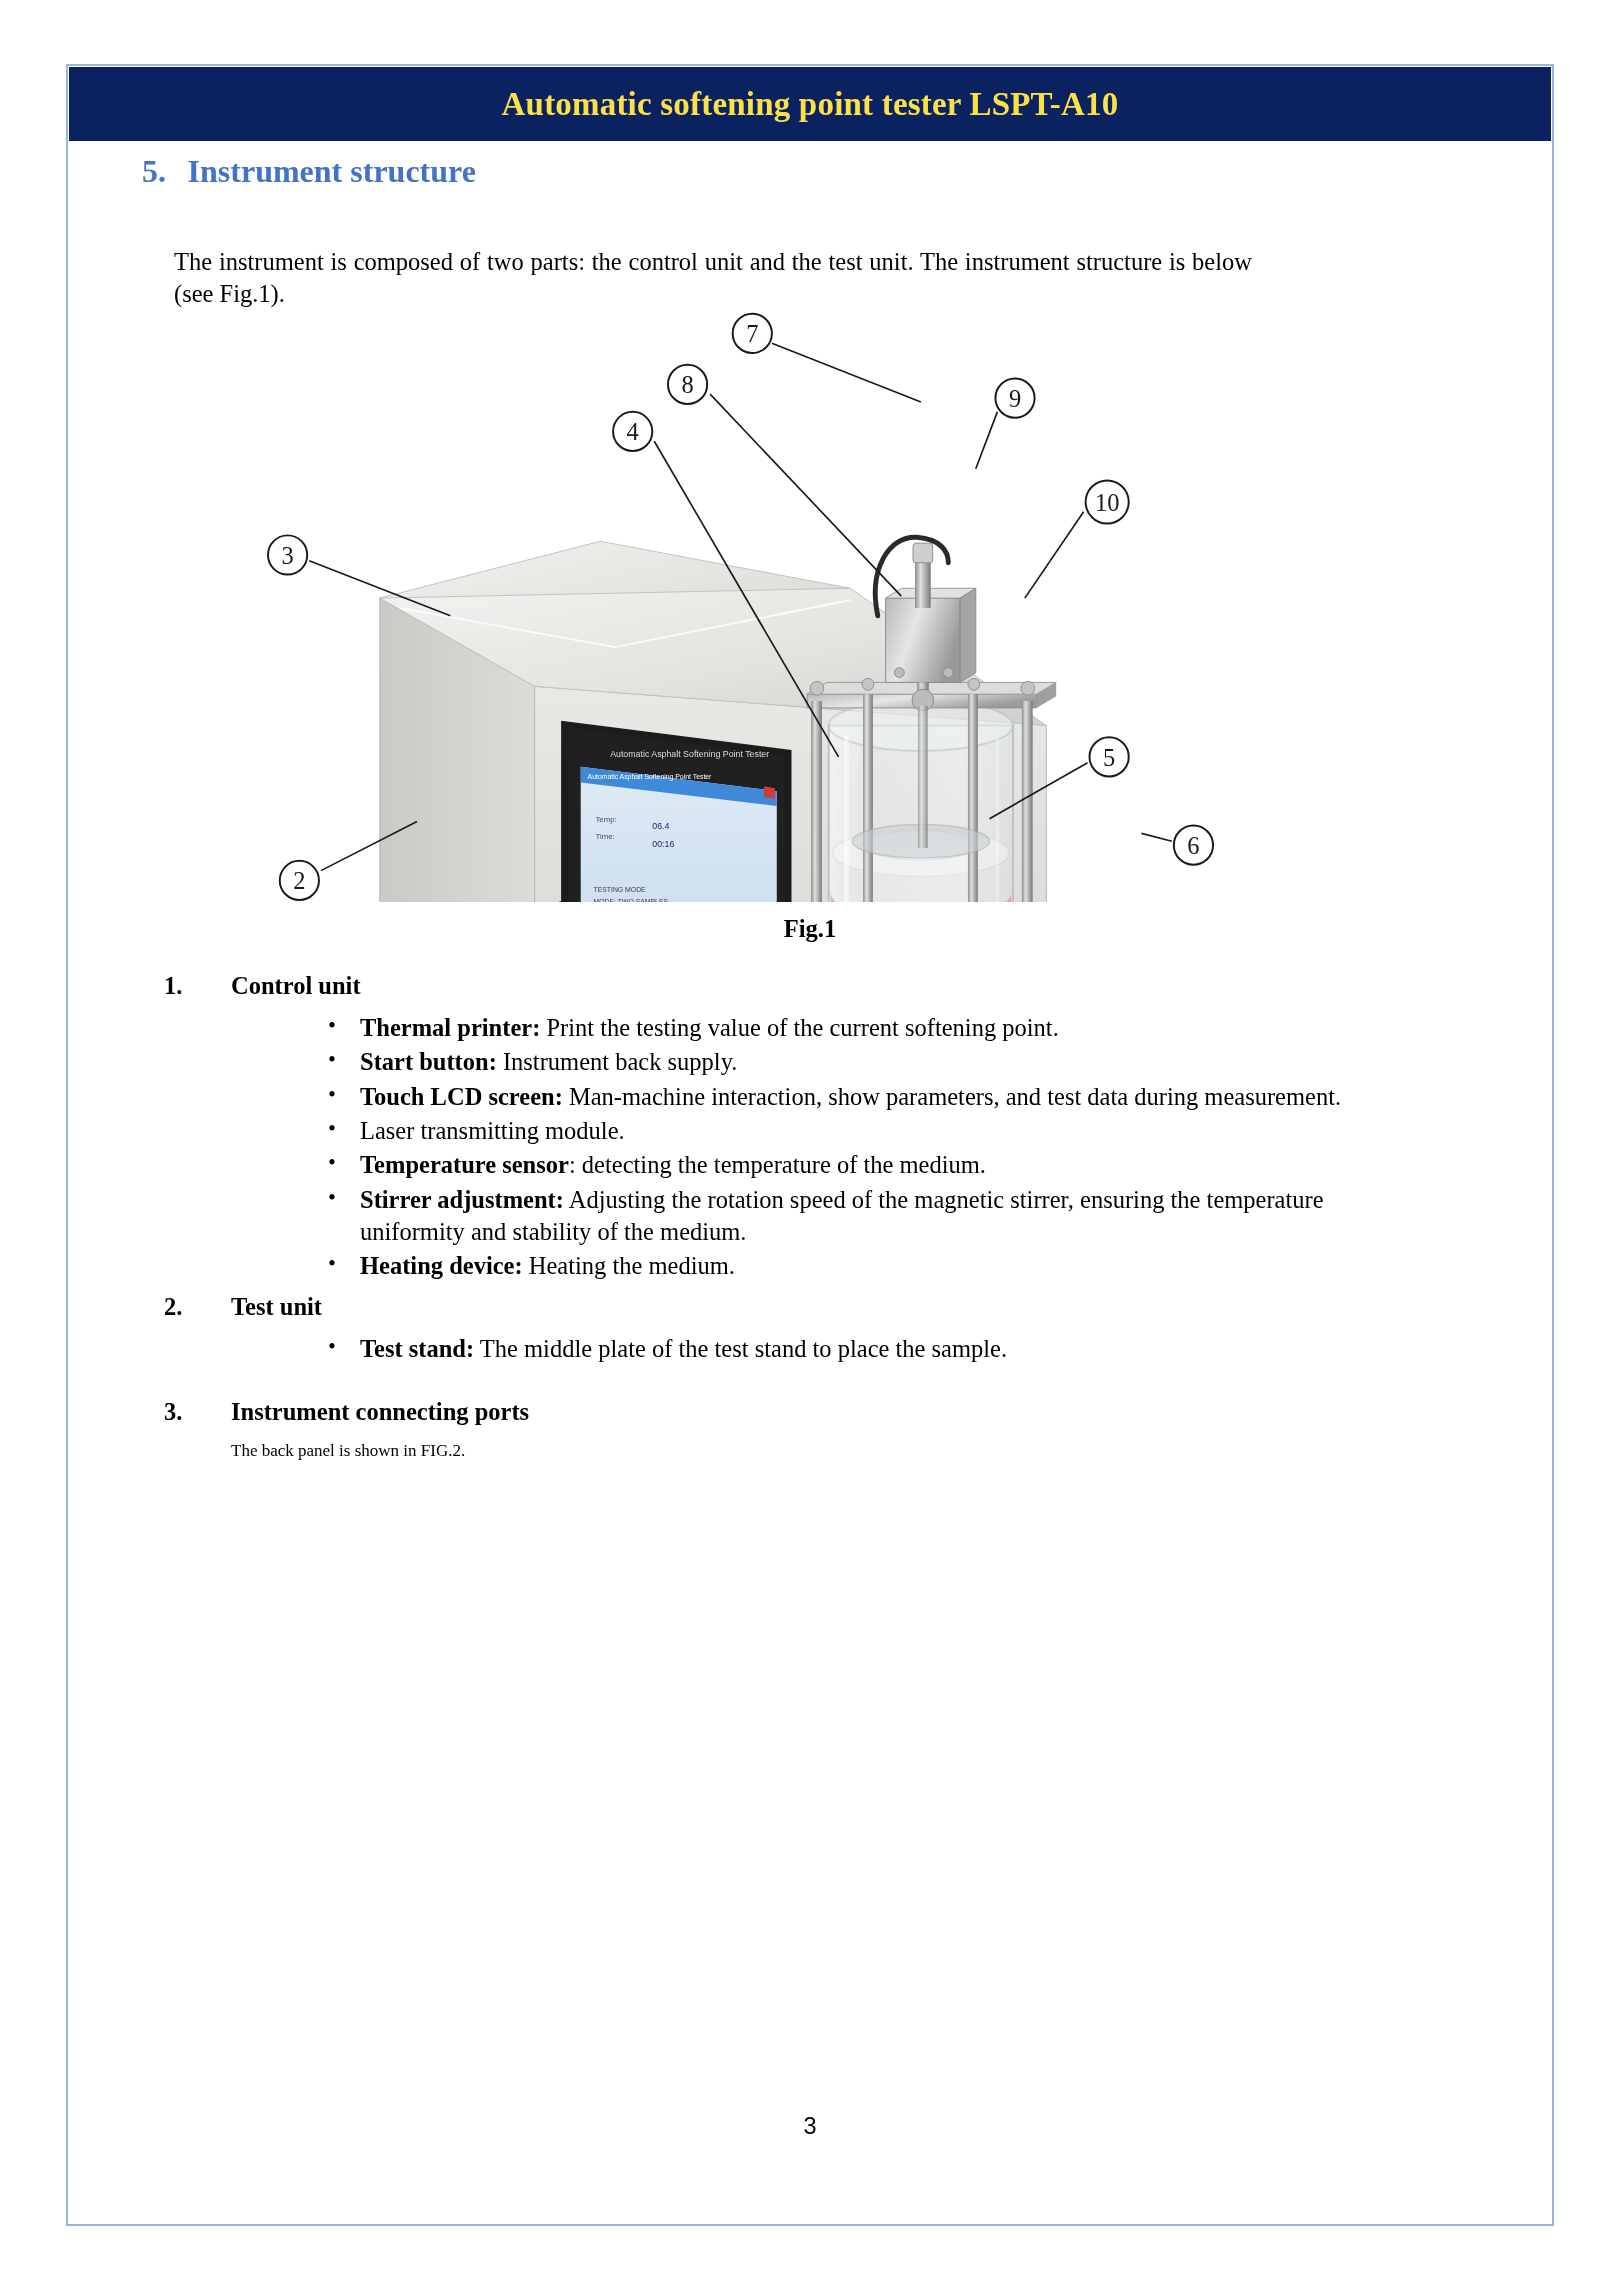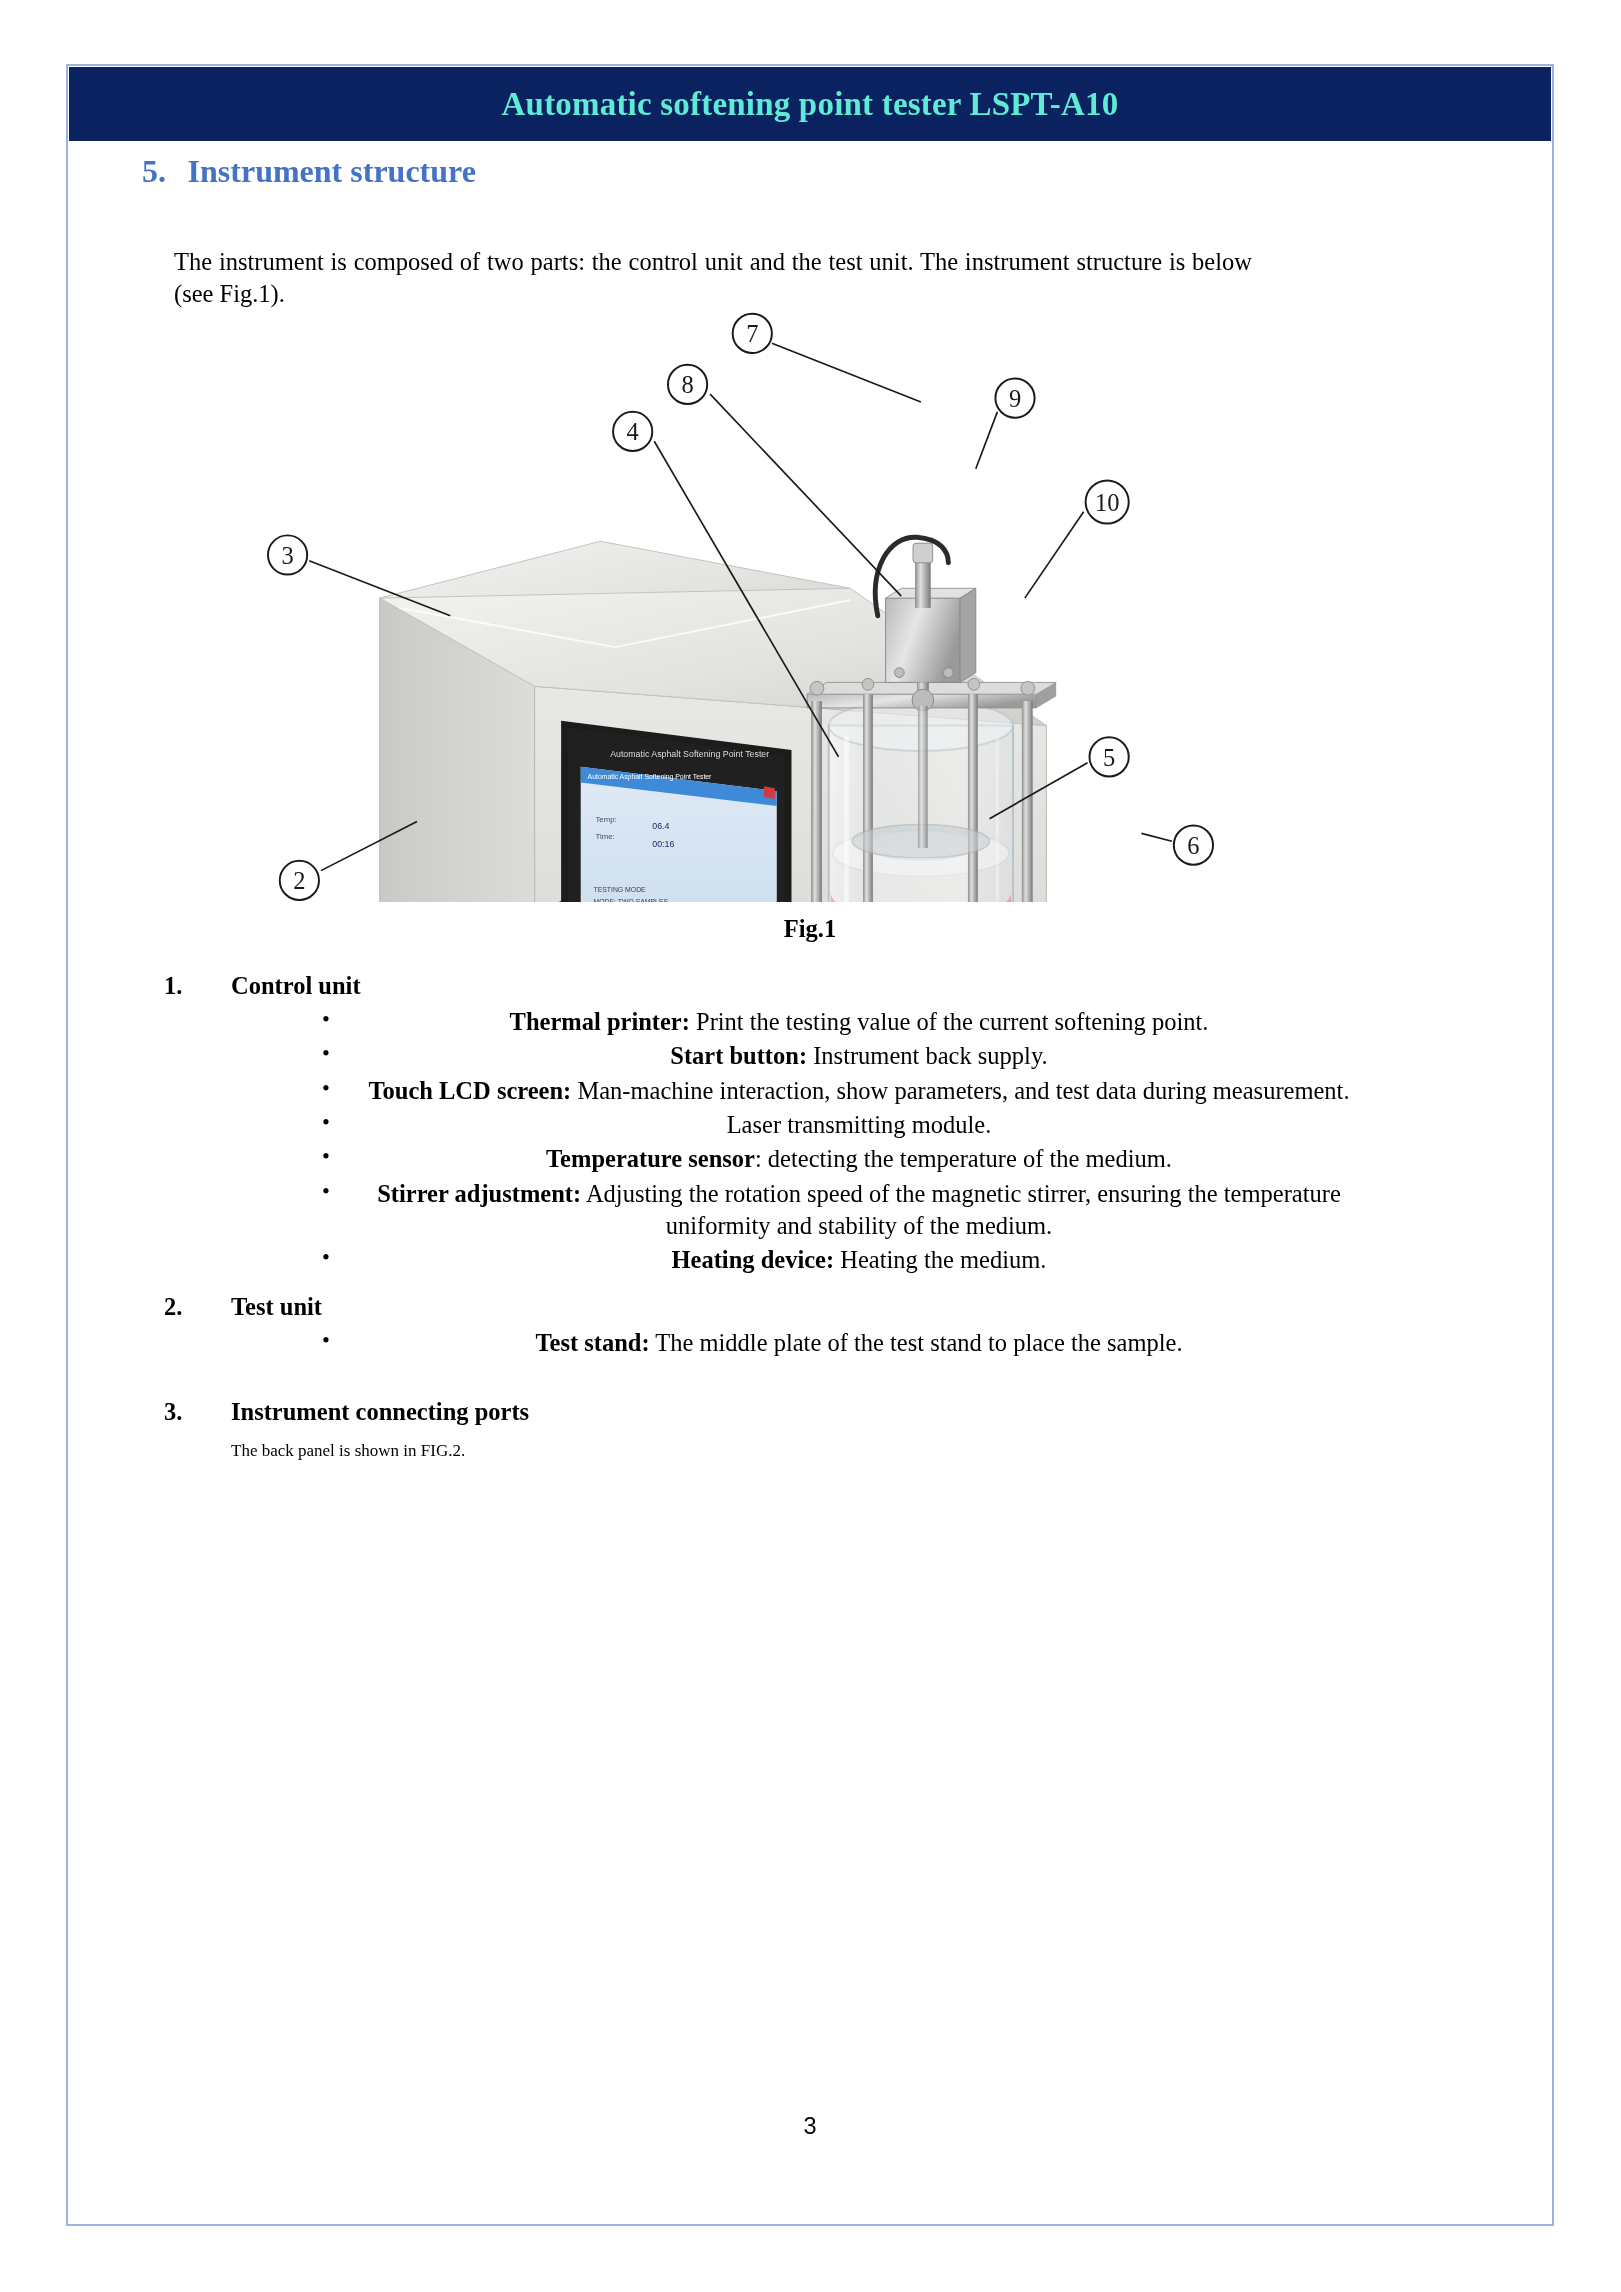--- a/index.html
+++ b/index.html
@@ -33,21 +33,21 @@
     left: 69px;
     top: 67px;
     width: 1482px;
     height: 74px;
     background: #0A2360;
     display: flex;
     align-items: center;
     justify-content: center;
   }
   .header-title {
-    color: #5eead4;
+    color: #fde047;
     font-family: "Liberation Serif", serif;
     font-weight: bold;
     font-size: 33px;
     letter-spacing: 0.2px;
     line-height: 1;
   }
 
   
   .content {
     position: absolute;
@@ -117,24 +117,23 @@
     font-size: 24.5px;
     font-weight: bold;
     padding-left: 98px;
     box-sizing: content-box;
   }
   .num-title {
     font-size: 24.5px;
     font-weight: bold;
   }
   .bullets {
-    margin: 6px;
+    margin: 12px;
     padding: 0;
     list-style: none;
-    text-align: center;
   }
   .bullet-li {
     position: relative;
     padding-left: 282px;
     font-size: 24.5px;
     line-height: 1.32;
     color: #000;
     margin-top: 2px;
   }
   .bullet-li::before {

